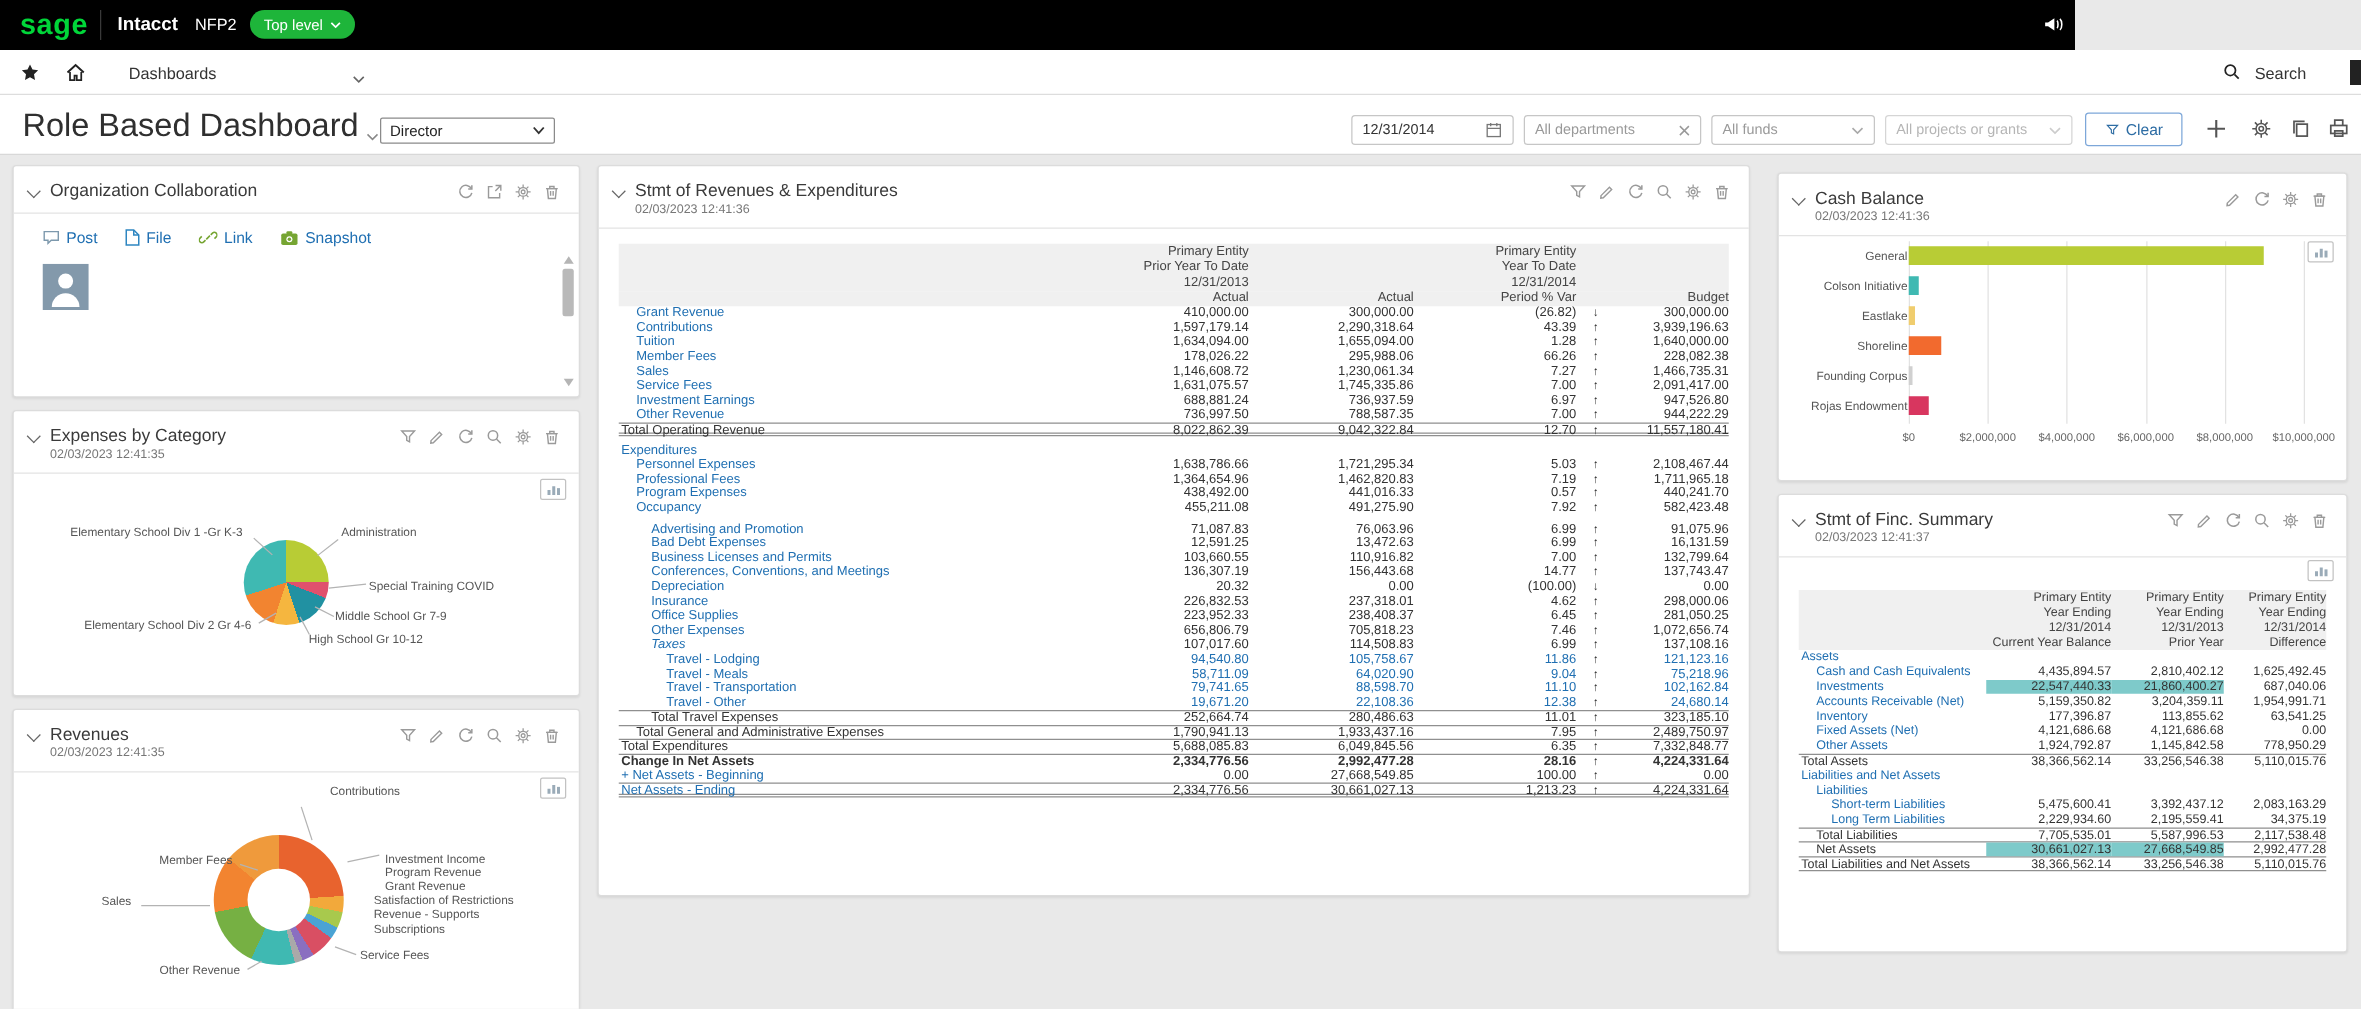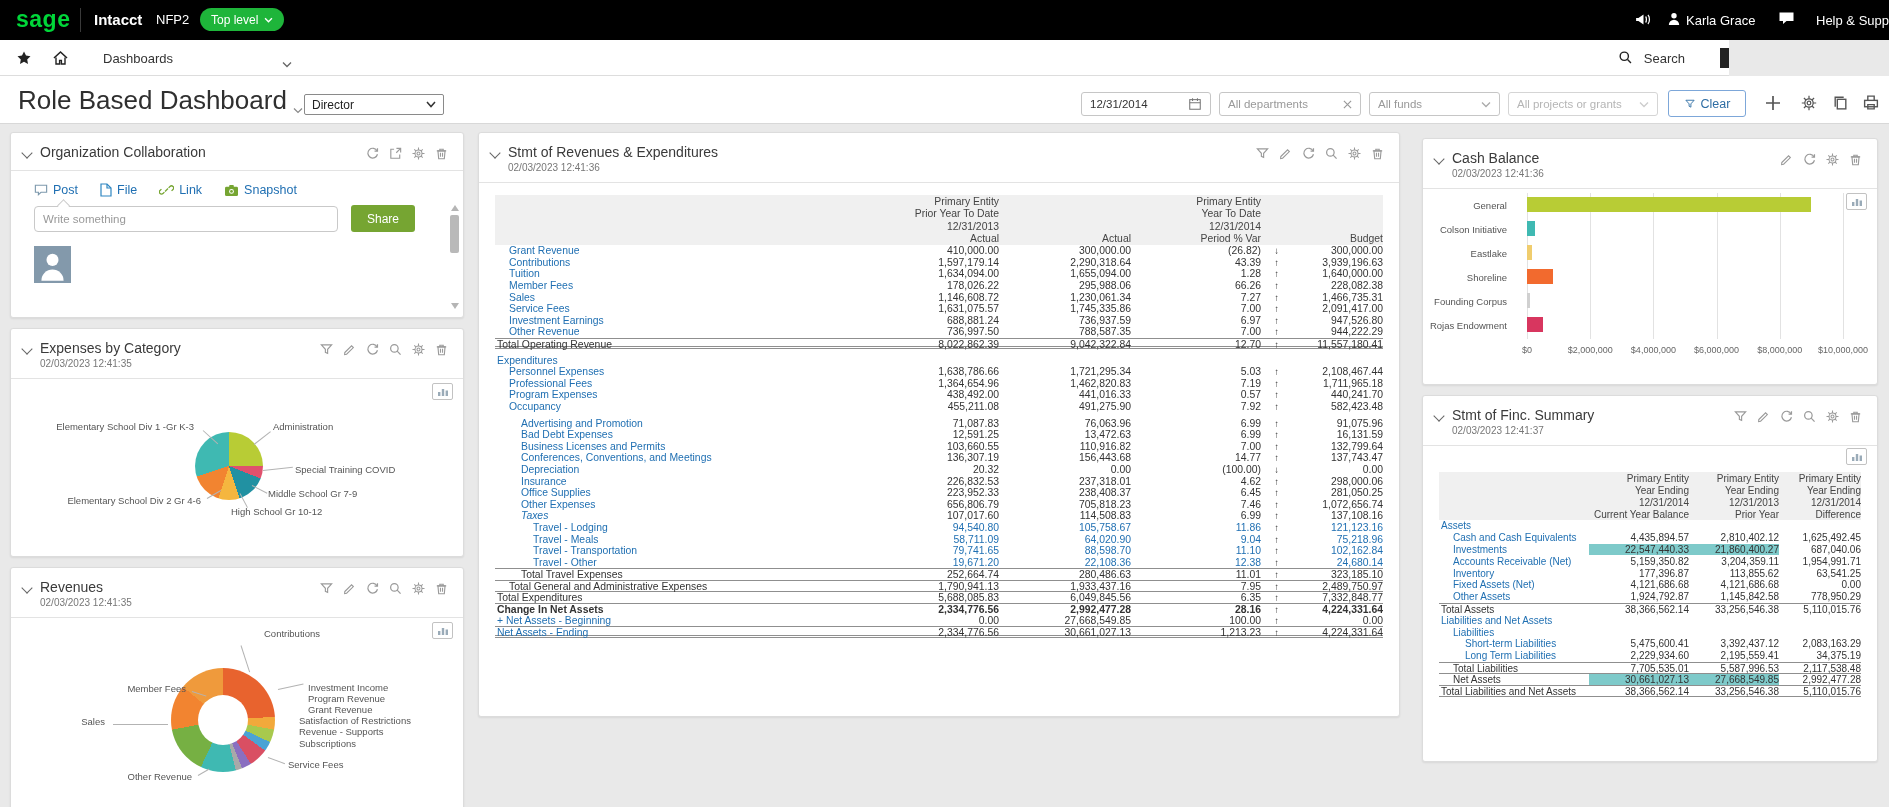--- a/index.html
+++ b/index.html
@@ -1,34 +1,34 @@
 <!DOCTYPE html>
 <html><head>
 <meta charset="utf-8">
 <style>
   * { margin:0; padding:0; box-sizing:border-box; }
   html,body { width:1889px; height:807px; overflow:hidden; background:#e9e9e9;
     font-family:"Liberation Sans", sans-serif; }
   .page { position:relative; width:1889px; height:807px; }
 
   
-  .topbar { position:absolute; left:0; top:0; width:1889px; height:40px; background:#000;
+  .topbar { position:absolute; left:0; top:0; width:1660px; height:40px; background:#000;
     overflow:hidden; }
   .logo { position:absolute; left:16px; top:6px; color:#00D639; font-size:23px; font-weight:700;
     letter-spacing:.5px; }
   .logo-divider { position:absolute; left:80px; top:8px; width:1px; height:24px; background:#3a3a3a; }
   .product { position:absolute; left:94px; top:11px; color:#fff; font-size:15px; font-weight:700; }
   .company { position:absolute; left:156px; top:12px; color:#fff; font-size:13px; }
   .pill { position:absolute; left:200px; top:8px; height:23px; background:#1eb53a; border-radius:12px;
     color:#fff; font-size:12px; padding:0 11px; display:flex; align-items:center; gap:6px; }
   .tb-ic { position:absolute; top:11px; }
   .tb-name { position:absolute; top:13px; color:#fff; font-size:13px; white-space:nowrap; }
 
   
-  .navbar { position:absolute; left:0; top:40px; width:1729px; height:36px; background:#fff;
+  .navbar { position:absolute; left:0; top:40px; width:1889px; height:36px; background:#fff;
     border-bottom:1px solid #ddd; overflow:hidden; }
   .nv { position:absolute; top:10px; }
   .nav-label { position:absolute; top:11px; font-size:13px; color:#333; }
   .nav-edge { position:absolute; right:0; top:8px; width:9px; height:20px; background:#222; }
 
   
   .titleband { position:absolute; left:0; top:76px; width:1889px; height:48px; background:#fff;
     border-bottom:1px solid #d8d8d8; overflow:hidden; }
   .pagetitle { position:absolute; left:18px; top:9px; font-size:26px; font-weight:400; color:#2f2f2f; }
   .title-caret { position:absolute; left:293px; top:24px; }
@@ -111,21 +111,21 @@
   .frow .fn { text-align:right; white-space:nowrap; }
   .frow.sec .fl, .frow.it .fl { color:#1f6fb2; }
   .frow.tot { border-top:1px solid #8f8f8f; } .frow.tot .fl { color:#333; }
   .frow.bot { border-bottom:1px solid #8f8f8f; }
   .frow.hl .fn1, .frow.hl .fn2 { background:#7ecaca; }
 
   
   .cb-grid { position:absolute; top:4px; height:146px; width:1px; background:#e2e2e2; }
   .cb-tick { position:absolute; top:156px; transform:translateX(-50%); font-size:9px; color:#666;
     white-space:nowrap; }
-  .cb-label { position:absolute; left:0; width:84px; text-align:right; font-size:9.5px; color:#555;
+  .cb-label { position:absolute; left:0; width:103px; text-align:right; font-size:9.5px; color:#555;
     white-space:nowrap; }
   .cb-bar { position:absolute; height:15px; }
 </style>
 </head>
 <body>
 
 <div class="page">
 
   <div class="topbar">
     <span class="logo">sage</span>
@@ -289,27 +289,20 @@
       <span class="tab">
           <svg width="15" height="13" viewBox="0 0 16 14">
             <rect x="1" y="3" width="14" height="10" rx="1.5" fill="#76a532"></rect>
             <rect x="5.5" y="1" width="5" height="3" rx="1" fill="#76a532"></rect>
             <circle cx="8" cy="8" r="2.6" fill="#fff"></circle>
             <circle cx="8" cy="8" r="1.5" fill="#76a532"></circle>
           </svg>
           <span>Snapshot</span>
         </span>
     </div>
-    <div class="write-row">
-      <span class="write-input">
-          <span class="notch"></span>
-          <span>Write something</span>
-        </span>
-      <span class="sharebtn">Share</span>
-    </div>
     <div class="feed">
       <span><svg width="37" height="37" viewBox="0 0 16 16">
             <rect width="16" height="16" fill="#8399ab"></rect>
             <circle cx="8" cy="6" r="2.6" fill="#fff"></circle>
             <path d="M3.2 15a4.8 4.8 0 0 1 9.6 0z" fill="#fff"></path>
           </svg></span>
     </div>
     <div class="scrollbar">
         <span class="sb-up"></span>
         <span class="sb-thumb"></span>
@@ -359,21 +352,21 @@
             <rect x="1" y="5" width="2.4" height="4" fill="#9aabb8"></rect>
             <rect x="4.8" y="2" width="2.4" height="7" fill="#9aabb8"></rect>
             <rect x="8.6" y="3.5" width="2.4" height="5.5" fill="#9aabb8"></rect>
           </svg>
         </span>
       <div class="pie" style="left: 184px; top: 53px; width: 68px; height: 68px; background: conic-gradient(rgb(184, 204, 53) 0%, rgb(184, 204, 53) 25%, rgb(224, 81, 109) 25%, rgb(224, 81, 109) 31%, rgb(33, 145, 162) 31%, rgb(33, 145, 162) 45%, rgb(245, 182, 63) 45%, rgb(245, 182, 63) 55%, rgb(242, 132, 48) 55%, rgb(242, 132, 48) 70%, rgb(63, 185, 178) 70%, rgb(63, 185, 178) 100%);"></div>
     <span class="plabel" style="right: 269px; top: 42px;">Elementary School Div 1 -Gr K-3</span>
         <span class="plabel" style="left: 262px; top: 42px;">Administration</span>
         <span class="plabel" style="left: 284px; top: 85px;">Special Training COVID</span>
         <span class="plabel" style="left: 257px; top: 109px;">Middle School Gr 7-9</span>
-        <span class="plabel" style="left: 220px; top: 127px;">High School Gr 10-12</span>
+        <span class="plabel" style="left: 236px; top: 127px;">High School Gr 10-12</span>
         <span class="plabel" style="right: 262px; top: 116px;">Elementary School Div 2 Gr 4-6</span>
         <div class="cline" style="left: 192px; top: 51px; width: 20px; transform: rotate(42deg);"></div>
         <div class="cline" style="left: 243px; top: 65px; width: 21px; transform: rotate(-38deg);"></div>
         <div class="cline" style="left: 252px; top: 91px; width: 30px; transform: rotate(-6deg);"></div>
         <div class="cline" style="left: 241px; top: 106px; width: 17px; transform: rotate(27deg);"></div>
         <div class="cline" style="left: 229px; top: 114px; width: 16px; transform: rotate(62deg);"></div>
         <div class="cline" style="left: 196px; top: 119px; width: 16px; transform: rotate(-30deg);"></div>
       </div>
   </div>
 

